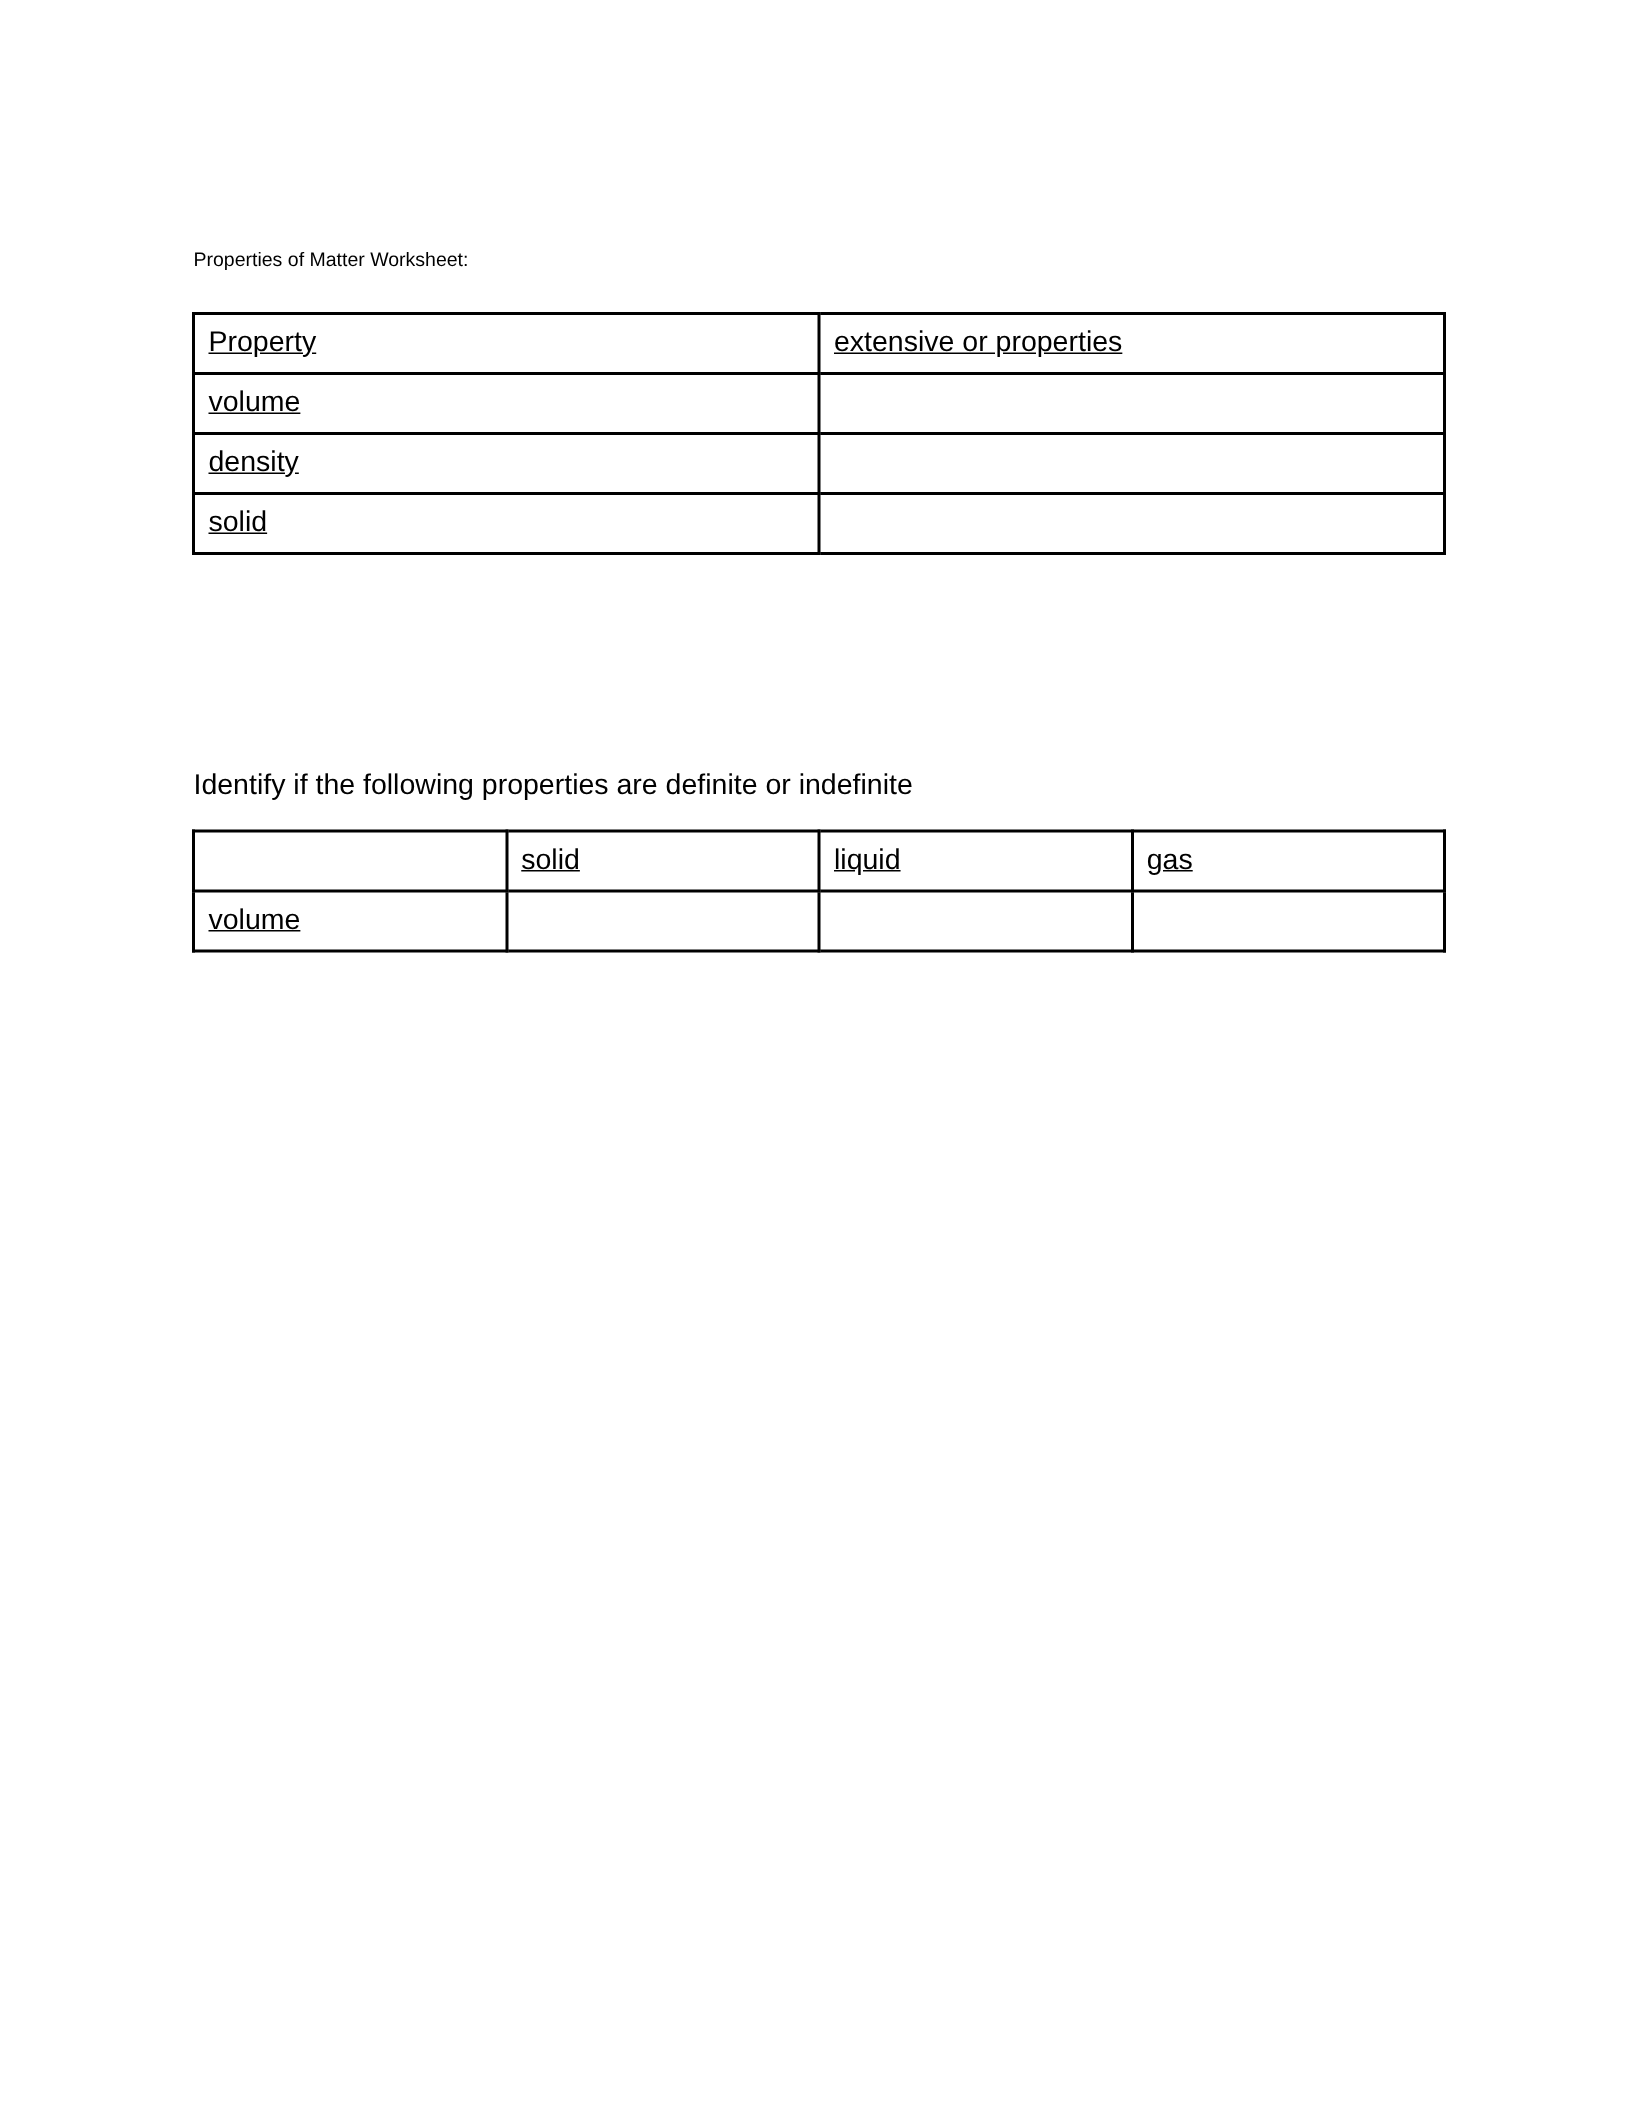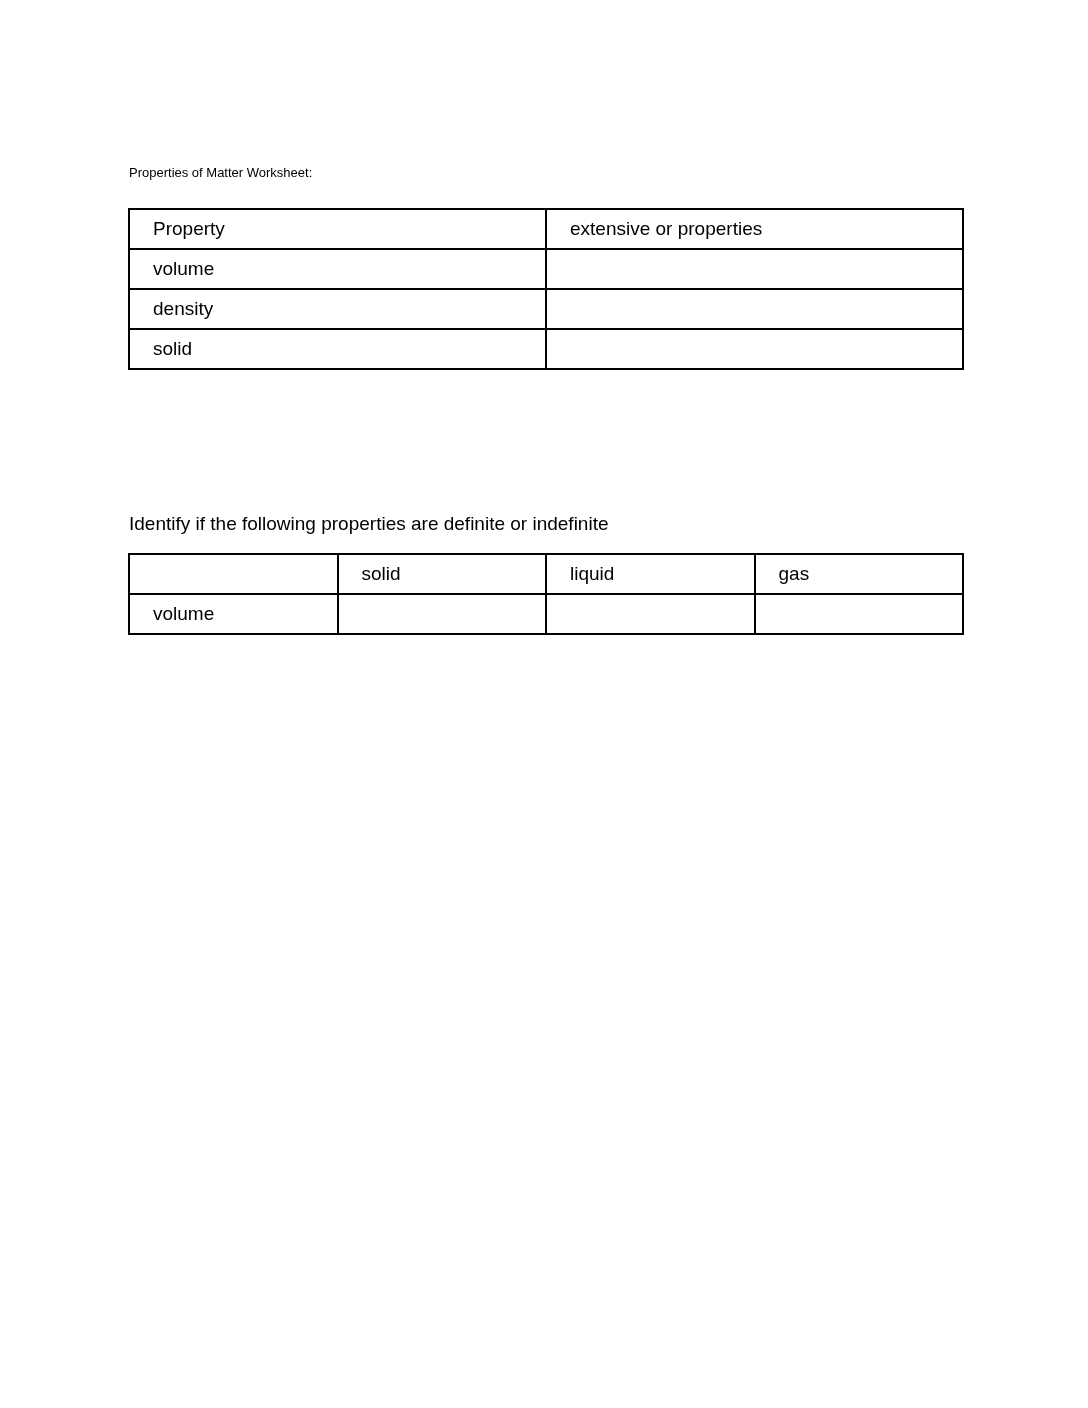--- a/index.html
+++ b/index.html
@@ -34,26 +34,27 @@
     }
     table.grid {
       position: absolute;
       left: 128px;
       border-collapse: collapse;
       table-layout: fixed;
     }
     table.grid td {
       border: 2px solid #000000;
       height: 40px;
-      padding: 0 0 0 23px;
+      padding: 0 0 0 9px;
       font-size: 19px;
       line-height: 24px;
       vertical-align: middle;
       white-space: nowrap;
       box-sizing: border-box;
+      text-decoration: underline;
     }
     #table-properties {
       top: 208px;
       width: 834px;
     }
     #table-properties col.c1 { width: 417px; }
     #table-properties col.c2 { width: 417px; }
     #table-states {
       top: 553px;
       width: 834px;

